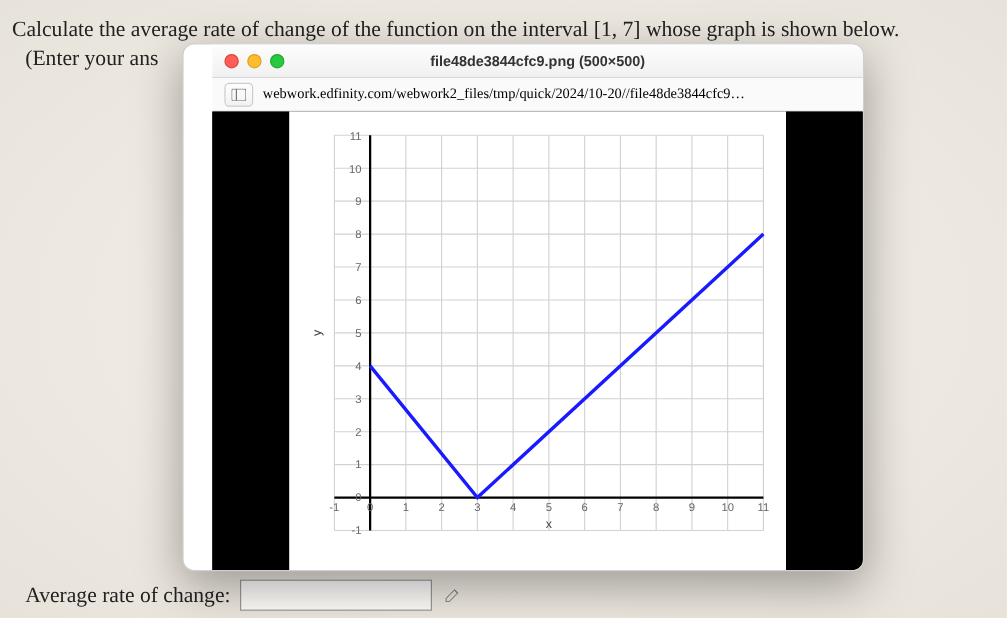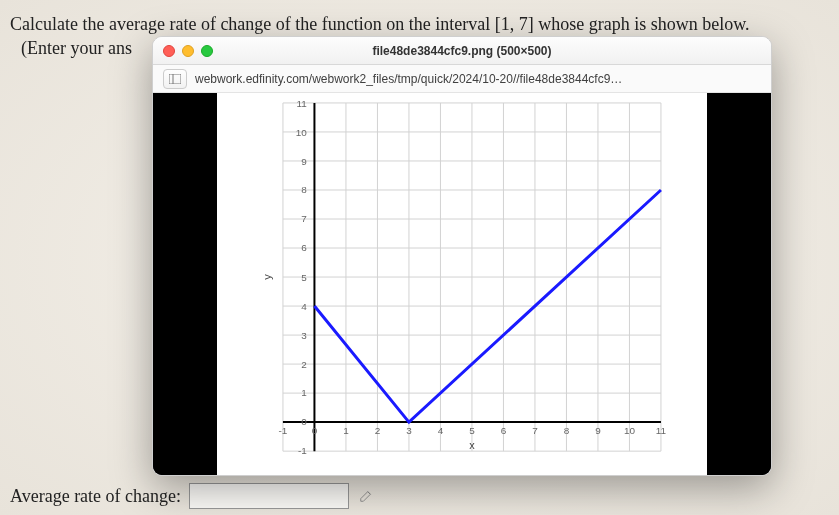--- a/index.html
+++ b/index.html
@@ -27,21 +27,21 @@
   }
   .enter-text {
     position: absolute;
     top: 38px;
     left: 21px;
     font-size: 18px;
   }
   .bottom-row {
     position: absolute;
     bottom: 6px;
-    left: 10px;
+    left: 21px;
     display: flex;
     align-items: center;
     gap: 8px;
     font-size: 18px;
   }
   .answer-box {
     width: 160px;
     height: 26px;
     border: 1px solid #999;
     background: #fdfcf9;
@@ -52,28 +52,29 @@
     display: flex;
     align-items: center;
     justify-content: center;
   }
 
   
   .preview-window {
     position: absolute;
     top: 36px;
     left: 152px;
-    width: 620px;
+    width: 568px;
     height: 440px;
     border-radius: 10px;
     box-shadow: 0 12px 40px rgba(0,0,0,0.35);
     overflow: hidden;
     background: #fff;
     border: 1px solid #cfcfcf;
     font-family: -apple-system, "Helvetica Neue", Arial, sans-serif;
+    padding-left: 24px;
   }
   .titlebar {
     height: 28px;
     background: linear-gradient(#fdfdfd, #f1f1f1);
     border-bottom: 1px solid #d8d8d8;
     display: flex;
     align-items: center;
     padding: 0 10px;
     gap: 7px;
     position: relative;
@@ -107,25 +108,26 @@
     border-radius: 4px;
     background: linear-gradient(#fefefe,#f2f2f2);
     display: flex;
     align-items: center;
     justify-content: center;
     font-size: 10px;
     color: #555;
   }
   .url-text {
     font-size: 12px;
-    color: #404040;
+    color: #000000;
     white-space: nowrap;
     overflow: hidden;
     text-overflow: ellipsis;
     flex: 1;
+    font-family: Liberation Serif, serif;
   }
 
   .content {
     height: calc(100% - 56px);
     background: #000;
     position: relative;
     display: flex;
     align-items: stretch;
   }
   .side-black { flex: 0 0 64px; background: #000; }

